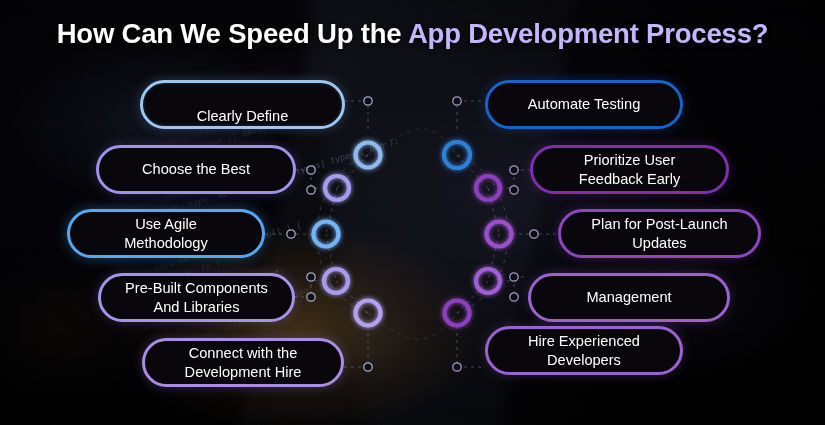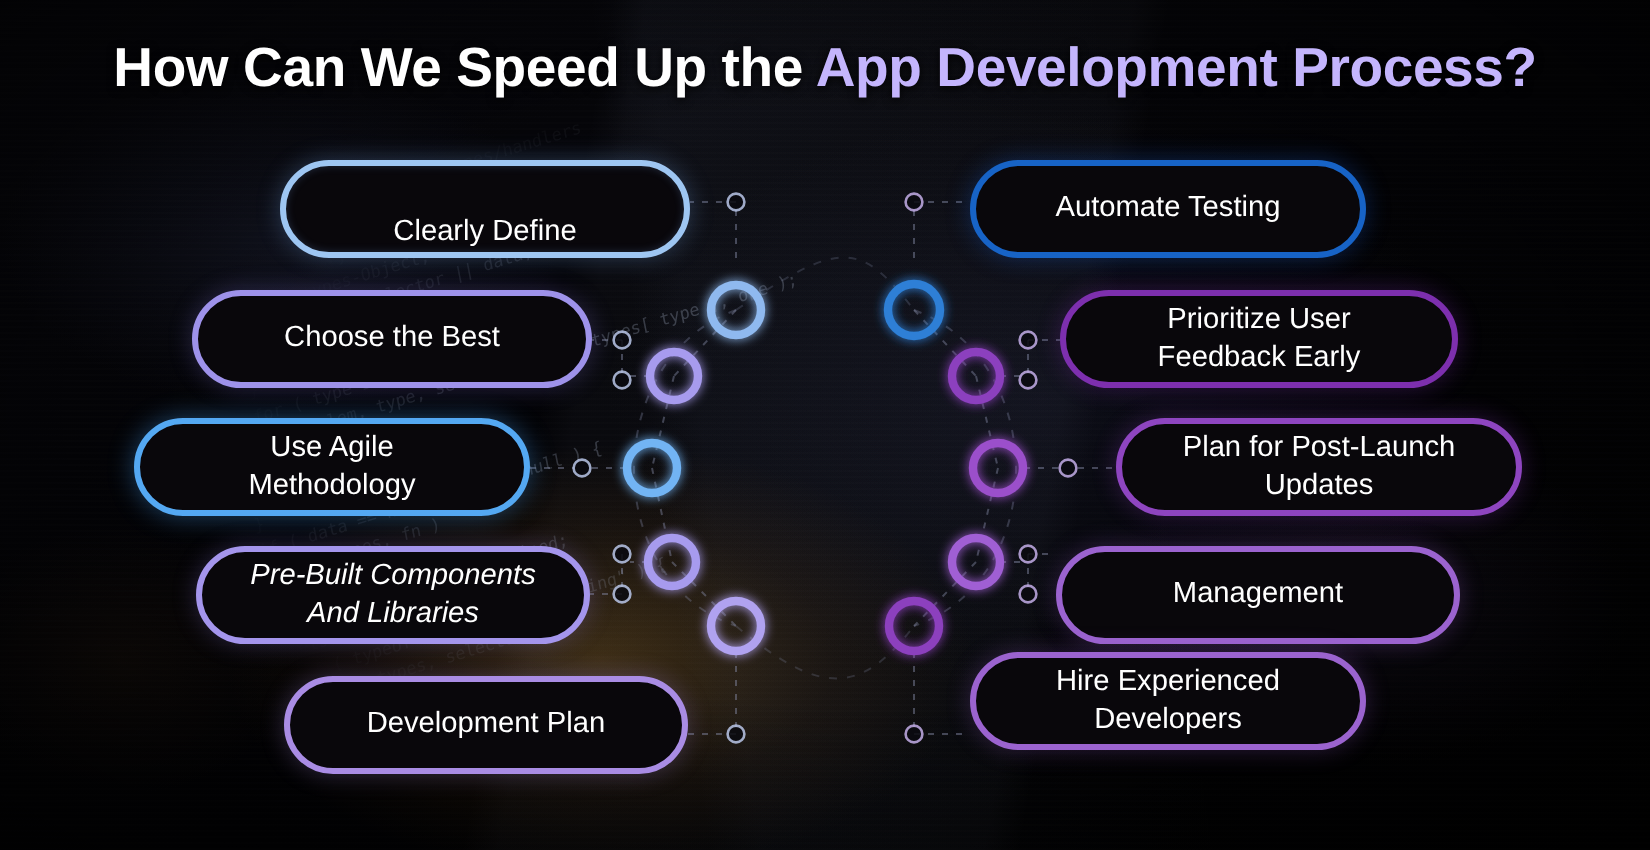--- a/index.html
+++ b/index.html
@@ -80,21 +80,21 @@
     font-size:14.6px; font-weight:500; line-height:19px;
     padding:0 10px;
     box-shadow:0 0 10px rgba(0,0,0,.85);
   }
   .pill span{ display:block; }
 
   
   .c-skyblue  { border-color:#9ec6f2; box-shadow:0 0 12px rgba(120,170,235,.30), 0 0 4px rgba(120,170,235,.22) inset; }
   .c-lavender { border-color:#9e92ea; box-shadow:0 0 12px rgba(140,125,235,.26); }
   .c-cyan     { border-color:#54a8f2; box-shadow:0 0 13px rgba(70,160,245,.40); }
-  .c-lav2     { border-color:#a495ec; box-shadow:0 0 12px rgba(150,130,235,.26);font-style:italic; }
+  .c-lav2     { border-color:#a495ec; box-shadow:0 0 12px rgba(150,130,235,.26); }
   .c-blue     { border-color:#1763c6; box-shadow:0 0 12px rgba(25,90,200,.35); }
   .c-purple   { border-color:#7d2fae; box-shadow:0 0 12px rgba(120,45,170,.32); }
   .c-purple2  { border-color:#8e45c0; box-shadow:0 0 12px rgba(135,60,185,.30); }
   .c-purple3  { border-color:#9b63cf; box-shadow:0 0 12px rgba(150,95,205,.28); }
   .c-lav3     { border-color:#a98ce4; box-shadow:0 0 12px rgba(160,135,228,.28); }
 </style>
 </head>
 <body>
 
 <div id="stage">
@@ -236,21 +236,22 @@
         </div>
       </div>
       <div class="pill c-lav2" style="left: 98px; top: 273px; width: 197px; height: 49px;">
         <div>
           <span>Pre-Built Components</span>
           <span>And Libraries</span>
         </div>
       </div>
       <div class="pill c-lav3" style="left: 142px; top: 338px; width: 202px; height: 49px;">
         <div>
-          <span>Development Plan</span>
+          <span>Connect with the</span>
+          <span>Development Hire</span>
         </div>
       </div>
     </div>
   <div id="pills-right">
       <div class="pill c-blue" style="left: 485px; top: 80px; width: 198px; height: 49px; align-items: center;">
         <div>
           <span>Automate Testing</span>
         </div>
       </div>
       <div class="pill c-purple" style="left: 530px; top: 145px; width: 199px; height: 49px;">

